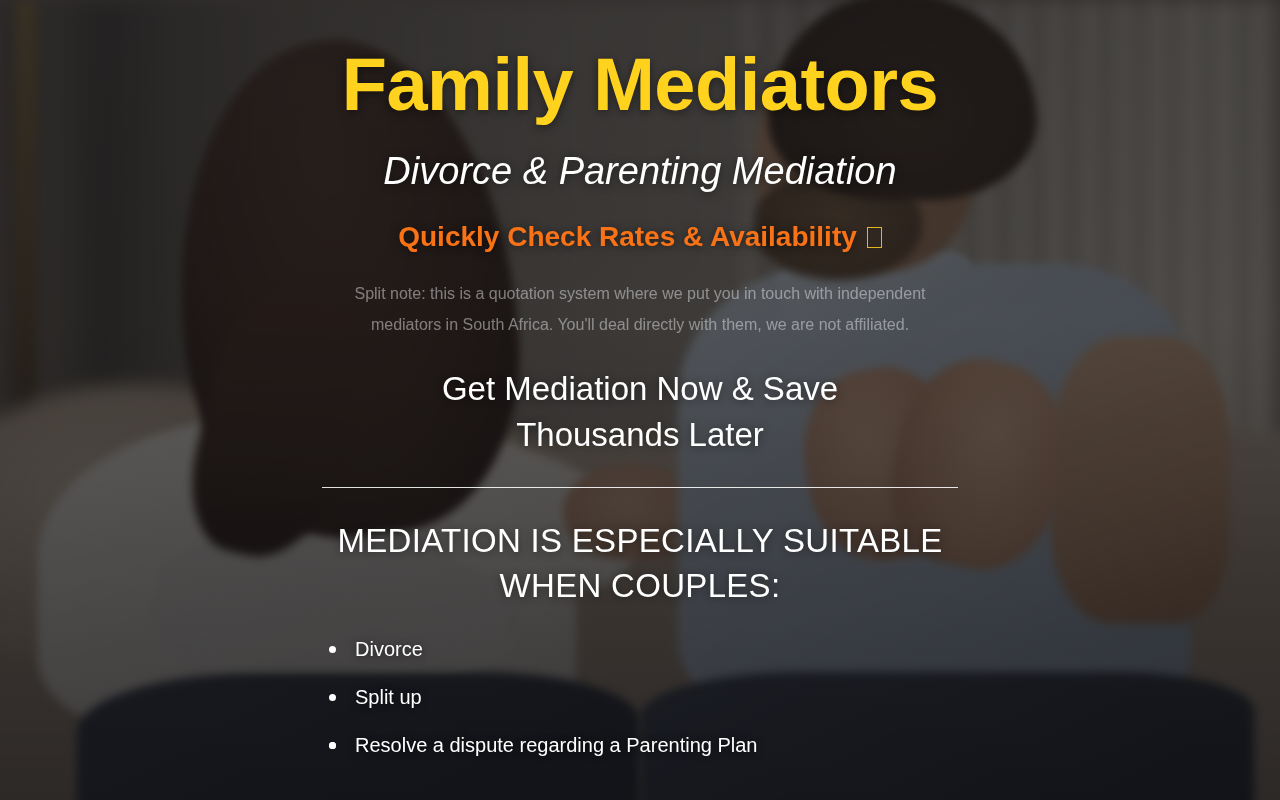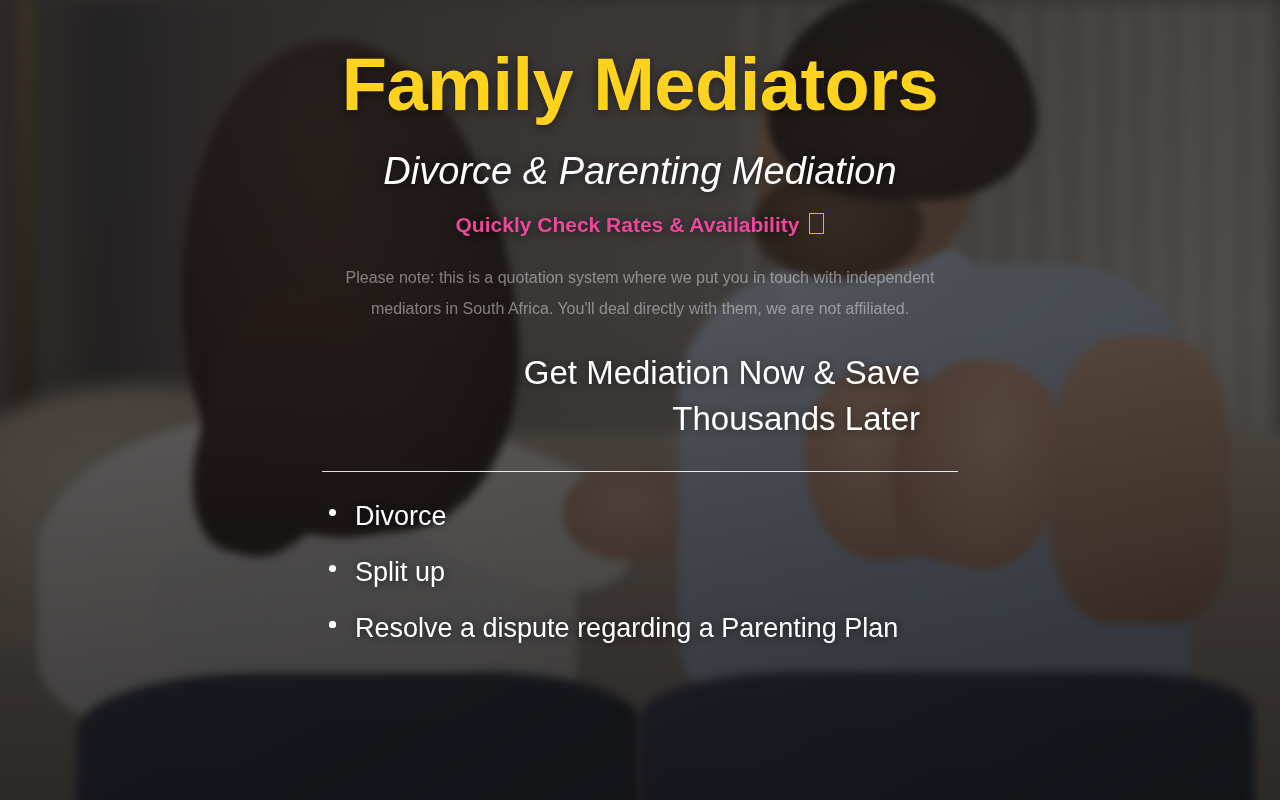--- a/index.html
+++ b/index.html
@@ -252,24 +252,24 @@
     font-size: 38px;
     line-height: 1.15;
     font-weight: 300;
     color: #ffffff;
     text-shadow: 0 1px 8px rgba(0,0,0,0.50);
     font-style: italic;
   }
 
   .cta {
     display: inline-block;
-    margin-top: 20px;
-    font-size: 21px;
+    margin-top: 28px;
+    font-size: 28px;
     font-weight: 700;
-    color: #ec4899;
+    color: #f97316;
     text-decoration: none;
     text-shadow: 0 1px 8px rgba(0,0,0,0.50);
     cursor: pointer;
   }
   .cta .tofu {
     display: inline-block;
     width: 15px;
     height: 21px;
     border: 1.5px solid #ffd21e;
     margin-left: 10px;
@@ -287,21 +287,20 @@
   }
 
   .pitch {
     width: 560px;
     margin: 26px auto 0;
     font-size: 33px;
     line-height: 1.4;
     font-weight: 300;
     color: #ffffff;
     text-shadow: 0 1px 8px rgba(0,0,0,0.45);
-    text-align: right;
   }
 
   .divider {
     width: 636px;
     height: 1px;
     margin: 28px auto 0;
     background: rgba(255,255,255,0.88);
     border: 0;
   }
 
@@ -319,21 +318,21 @@
   .suitable-list {
     width: 636px;
     margin: 28px auto 0;
     list-style: none;
     text-align: left;
   }
   .suitable-list li {
     position: relative;
     padding-left: 33px;
     margin-bottom: 24px;
-    font-size: 27px;
+    font-size: 20px;
     font-weight: 300;
     line-height: 1.2;
     color: #ffffff;
     text-shadow: 0 1px 7px rgba(0,0,0,0.55);
   }
   .suitable-list li .dot {
     position: absolute;
     left: 7px;
     top: 9px;
     width: 7px;
@@ -377,26 +376,27 @@
   </div>
 
   <div class="content">
 
     <h1 class="headline">Family Mediators</h1>
 
     <h2 class="subhead">Divorce &amp; Parenting Mediation</h2>
 
     <a class="cta" href="#"><span>Quickly Check Rates &amp; Availability</span><span class="tofu"></span></a>
 
-    <p class="note">Please note: this is a quotation system where we put you in touch with independent mediators in South Africa. You'll deal directly with them, we are not affiliated.</p>
+    <p class="note">Split note: this is a quotation system where we put you in touch with independent mediators in South Africa. You'll deal directly with them, we are not affiliated.</p>
 
     <h2 class="pitch">Get Mediation Now &amp; Save Thousands Later</h2>
 
     <hr class="divider">
 
+    <h3 class="section-title">MEDIATION IS ESPECIALLY SUITABLE WHEN COUPLES:</h3>
 
     <ul class="suitable-list">
       <li>
         <span class="dot"></span>
         <span>Divorce</span>
       </li>
       <li>
         <span class="dot"></span>
         <span>Split up</span>
       </li>

